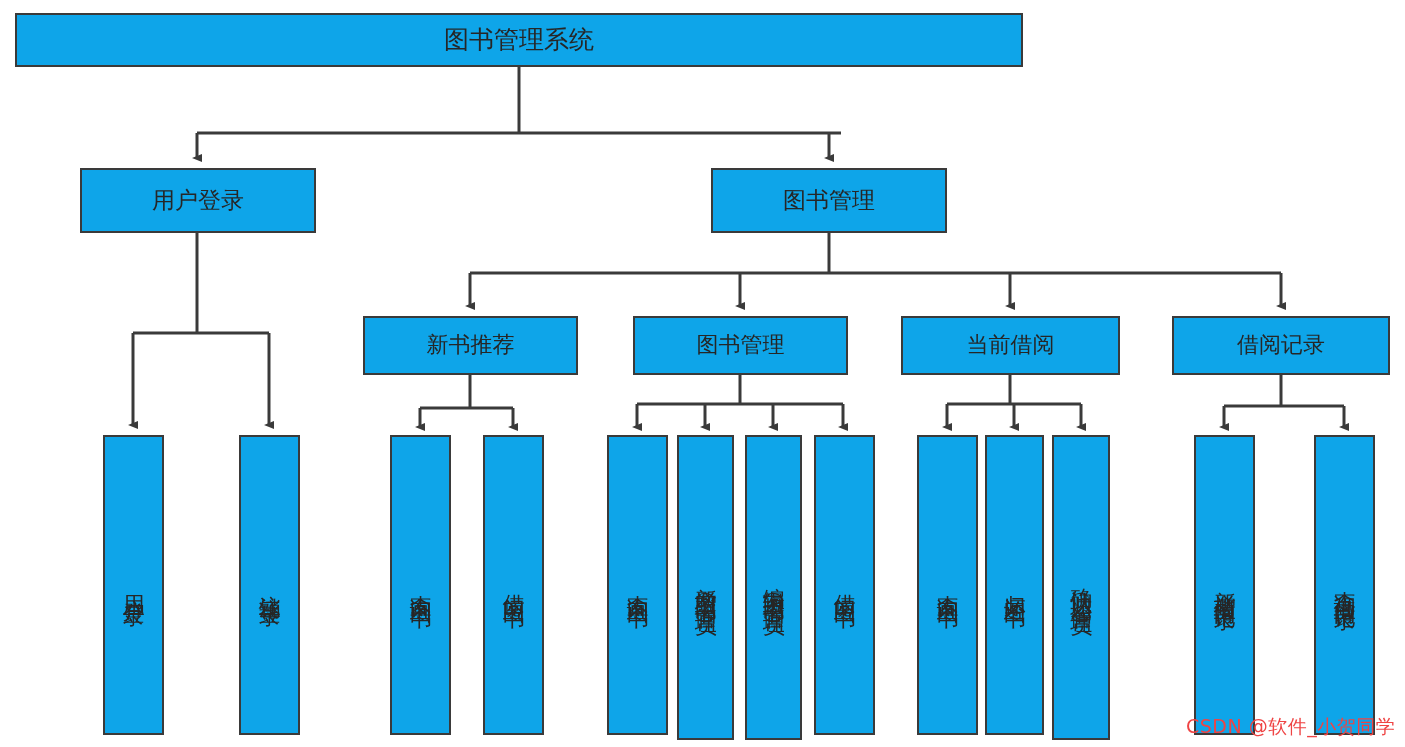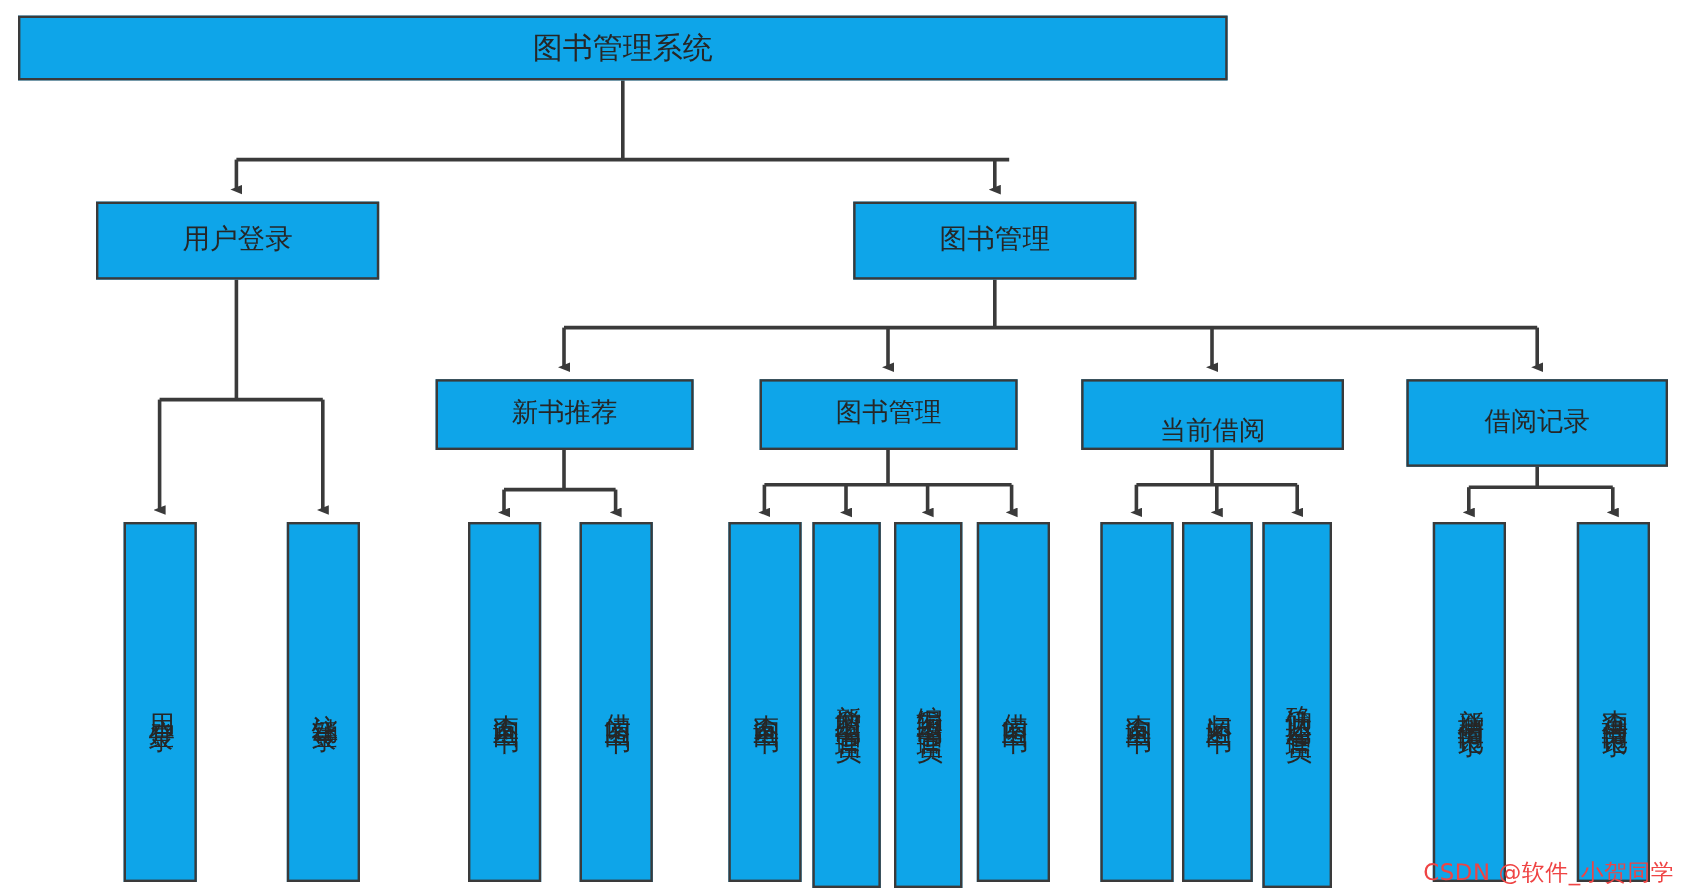--- a/index.html
+++ b/index.html
@@ -136,24 +136,24 @@
   <div class="node lvl1" style="left:711px; top:168px; width:236px; height:65px;">
     <span>图书管理</span>
   </div>
 
   <div class="node lvl2" style="left:363px; top:316px; width:215px; height:59px;text-align:right;">
     <span>新书推荐</span>
   </div>
   <div class="node lvl2" style="left:633px; top:316px; width:215px; height:59px;">
     <span>图书管理</span>
   </div>
-  <div class="node lvl2" style="left:901px; top:316px; width:219px; height:59px;align-items:flex-end;">
+  <div class="node lvl2" style="left:901px; top:316px; width:219px; height:59px;">
     <span>当前借阅</span>
   </div>
-  <div class="node lvl2" style="left:1172px; top:316px; width:218px; height:73px;">
+  <div class="node lvl2" style="left:1172px; top:316px; width:218px; height:59px;">
     <span>借阅记录</span>
   </div>
 
   <div class="node leaf" style="left:103px; top:435px; width:61px; height:300px;">
     <span class="vtext">用户登录</span>
   </div>
   <div class="node leaf" style="left:239px; top:435px; width:61px; height:300px;">
     <span class="vtext">注销登录</span>
   </div>
 

